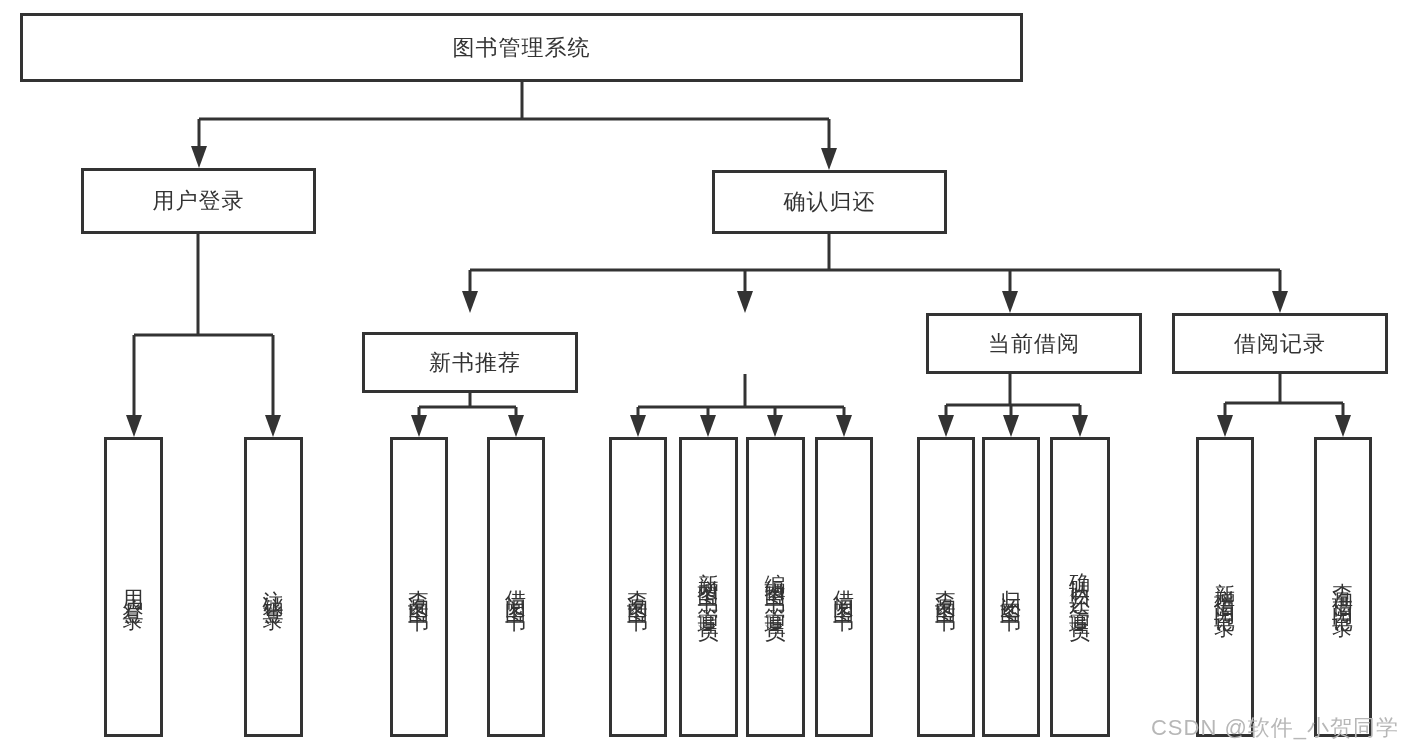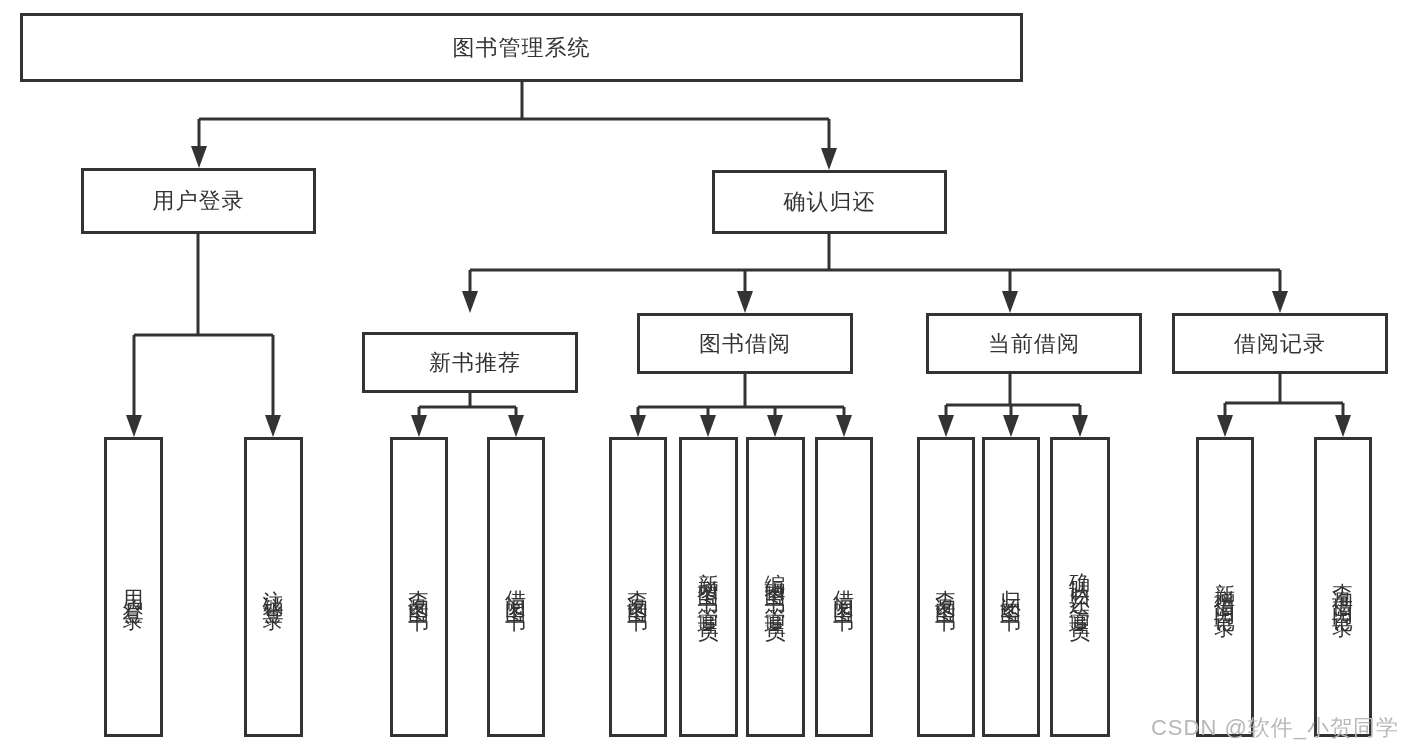--- a/index.html
+++ b/index.html
@@ -145,21 +145,20 @@
       <polygon points="1335,415 1351,415 1343,437"></polygon>
     </g>
   </svg>
 
   <div class="node" id="n-root">图书管理系统</div>
 
   <div class="node" id="n-login">用户登录</div>
   <div class="node" id="n-mgmt">确认归还</div>
 
   <div class="node" id="n-newrec">新书推荐</div>
-  <div class="node" id="n-borrow">图书借阅</div>
   <div class="node" id="n-current">当前借阅</div>
   <div class="node" id="n-record">借阅记录</div>
 
   <div class="node leaf" id="l-1">用户登录</div>
   <div class="node leaf" id="l-2">注销登录</div>
 
   <div class="node leaf" id="l-3">查询图书</div>
   <div class="node leaf" id="l-4">借阅图书</div>
 
   <div class="node leaf" id="l-5">查询图书</div>

